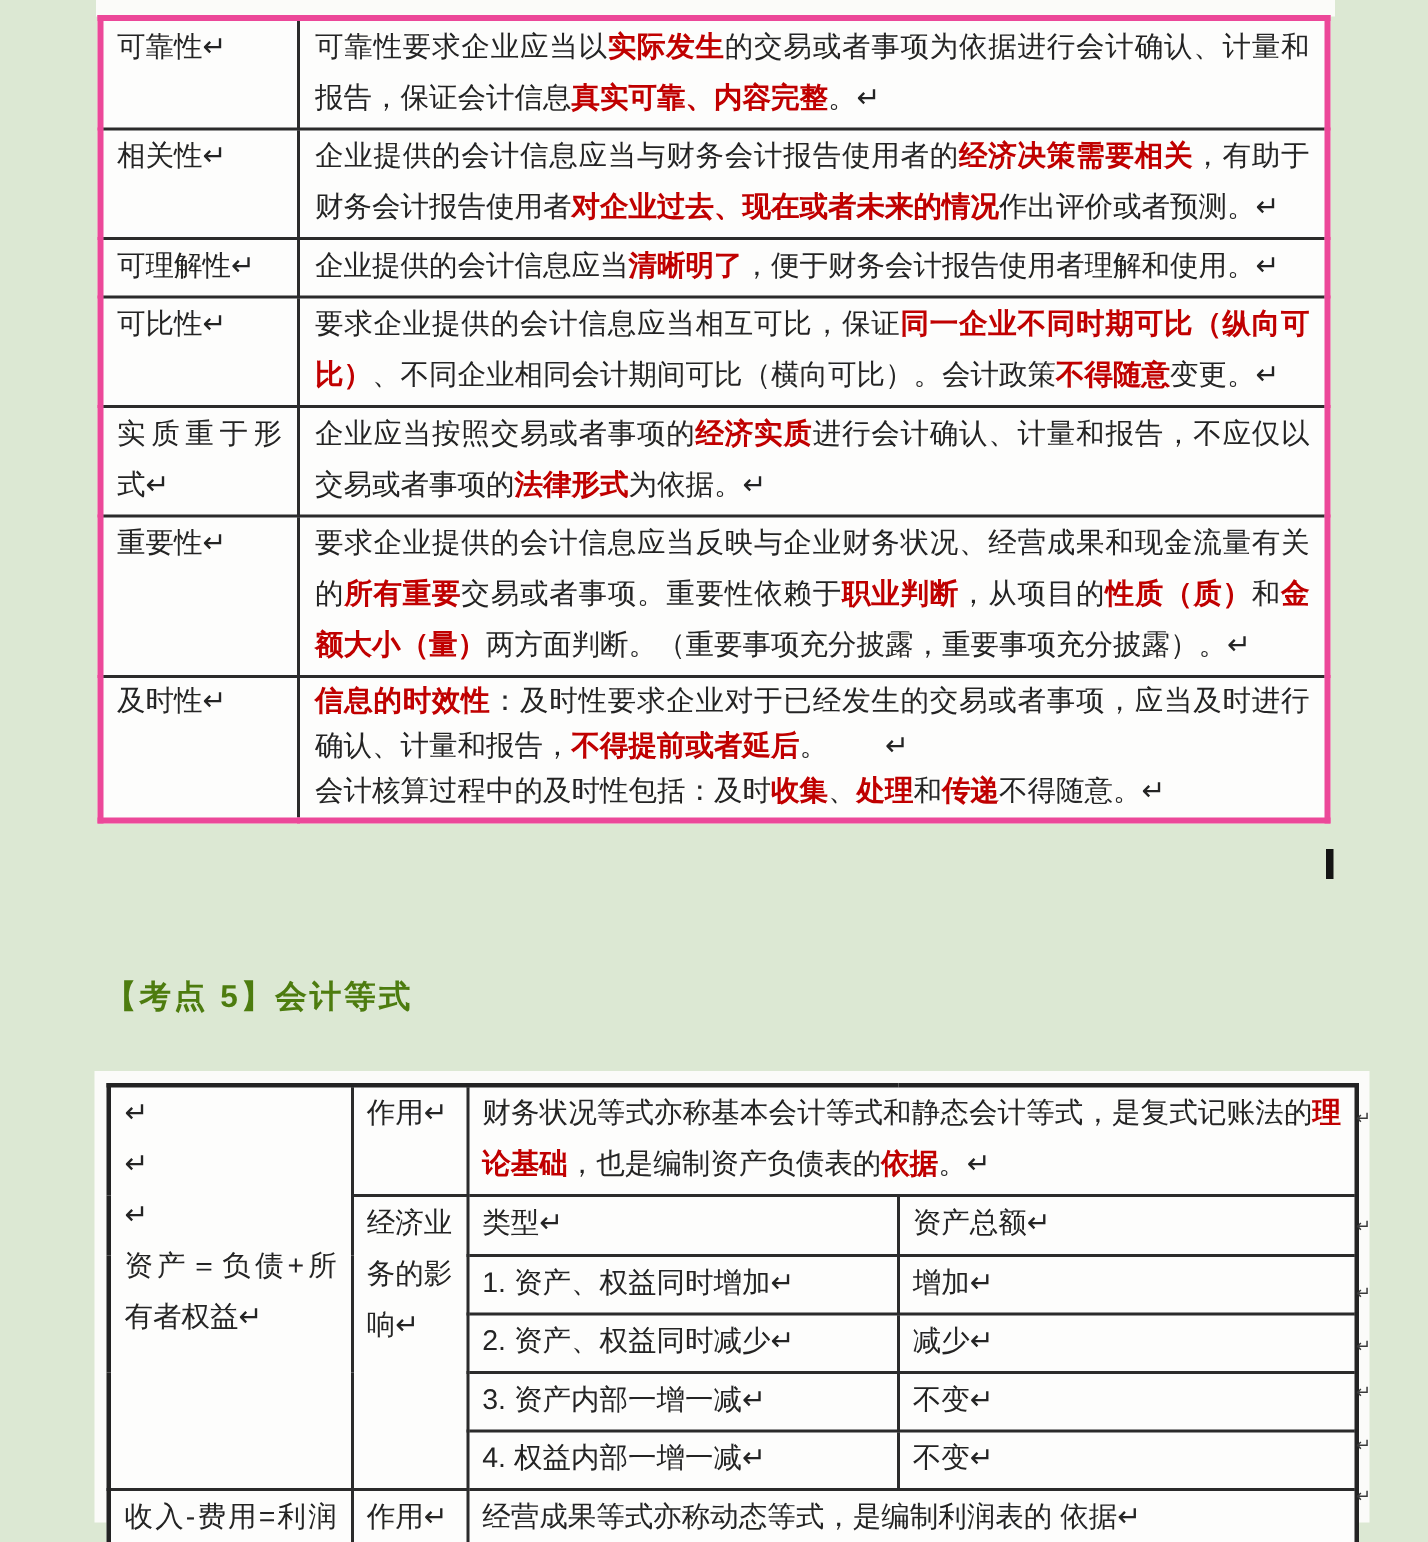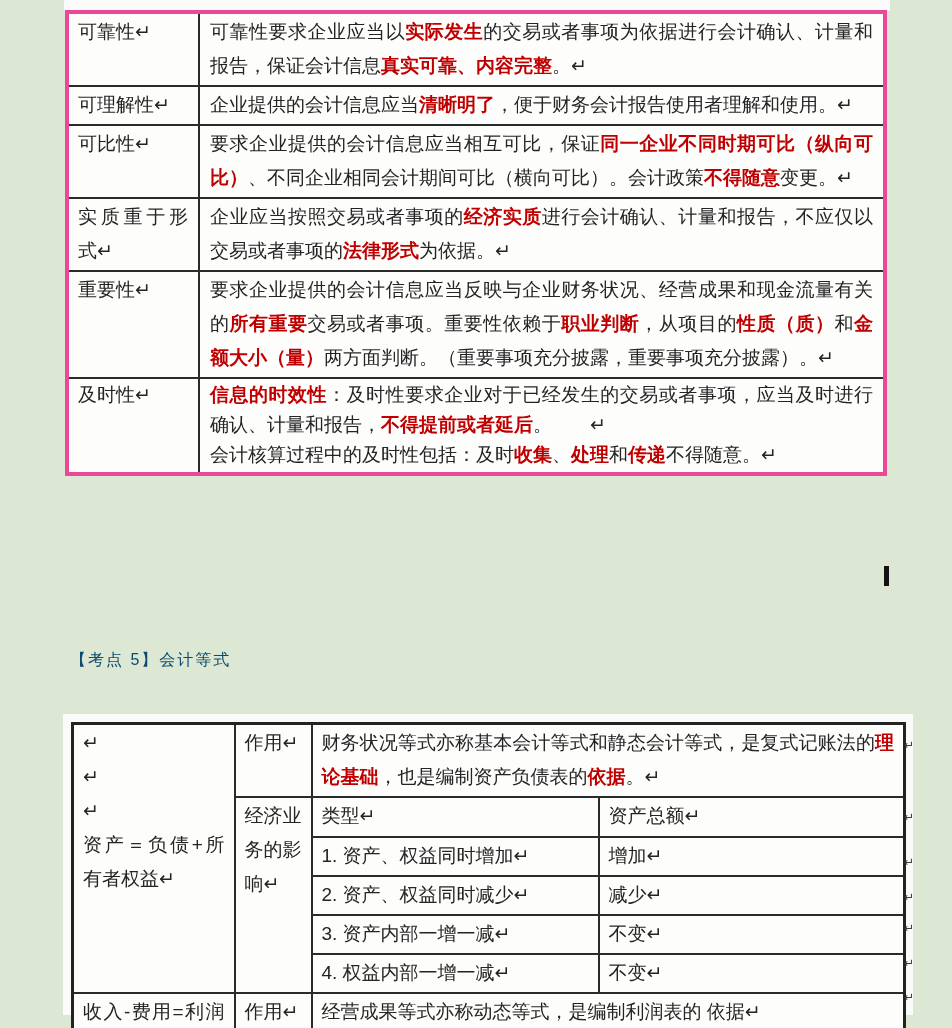--- a/index.html
+++ b/index.html
@@ -11,22 +11,22 @@
   table{border-collapse:collapse;table-layout:fixed;background:#fdfdfc;}
   td{border:2px solid #2b2b2b;vertical-align:top;padding:1px 10px 2px 10px;
      font-size:19px;line-height:34px;text-align:justify;overflow:hidden;word-break:break-all;}
 
   
   #t1{position:absolute;left:65px;top:10px;width:818px;border:4px solid #ec4899;}
   #t1 td.term{text-align:justify;padding-left:9px;}
   #t1 tr.tight td{line-height:30px;}
 
   
-  .heading{position:absolute;left:70px;top:650px;font-size:16px;font-weight:normal;
-           color:#0c4a6e;letter-spacing:2px;}
+  .heading{position:absolute;left:70px;top:650px;font-size:21px;font-weight:bold;
+           color:#4d7c0f;letter-spacing:2px;}
 
   
   .t2wrap{position:absolute;left:63px;top:714px;width:850px;height:301px;background:#fbfbf9;}
   #t2{position:absolute;left:8px;top:8px;width:832px;border:3px solid #232323;}
   #t2 td{padding:1px 9px 2px 9px;}
 
   .p{display:block;}
   .em{color:#c00000;font-weight:bold;
       text-decoration-thickness:2px;text-underline-offset:3px;}
 
@@ -43,20 +43,26 @@
   <table id="t1">
     <colgroup>
         <col style="width:132px">
         <col style="width:686px">
       </colgroup>
     <tbody>
         <tr style="height:69px">
       <td class="term">可靠性↵</td>
       <td>
             <span class="p"><span>可靠性要求企业应当以</span><span class="em">实际发生</span><span>的交易或者事项为依据进行会计确认、计量和报告，保证会计信息</span><span class="em">真实可靠、内容完整</span><span>。↵</span></span>
+          </td>
+    </tr>
+    <tr style="height:68px">
+      <td class="term">相关性↵</td>
+      <td>
+            <span class="p"><span>企业提供的会计信息应当与财务会计报告使用者的</span><span class="em">经济决策需要相关</span><span>，有助于财务会计报告使用者</span><span class="em">对企业过去、现在或者未来的情况</span><span>作出评价或者预测。↵</span></span>
           </td>
     </tr>
     <tr style="height:35px">
       <td class="term">可理解性↵</td>
       <td>
             <span class="p"><span>企业提供的会计信息应当</span><span class="em">清晰明了</span><span>，便于财务会计报告使用者理解和使用。↵</span></span>
           </td>
     </tr>
     <tr style="height:67px">
       <td class="term">可比性↵</td>

